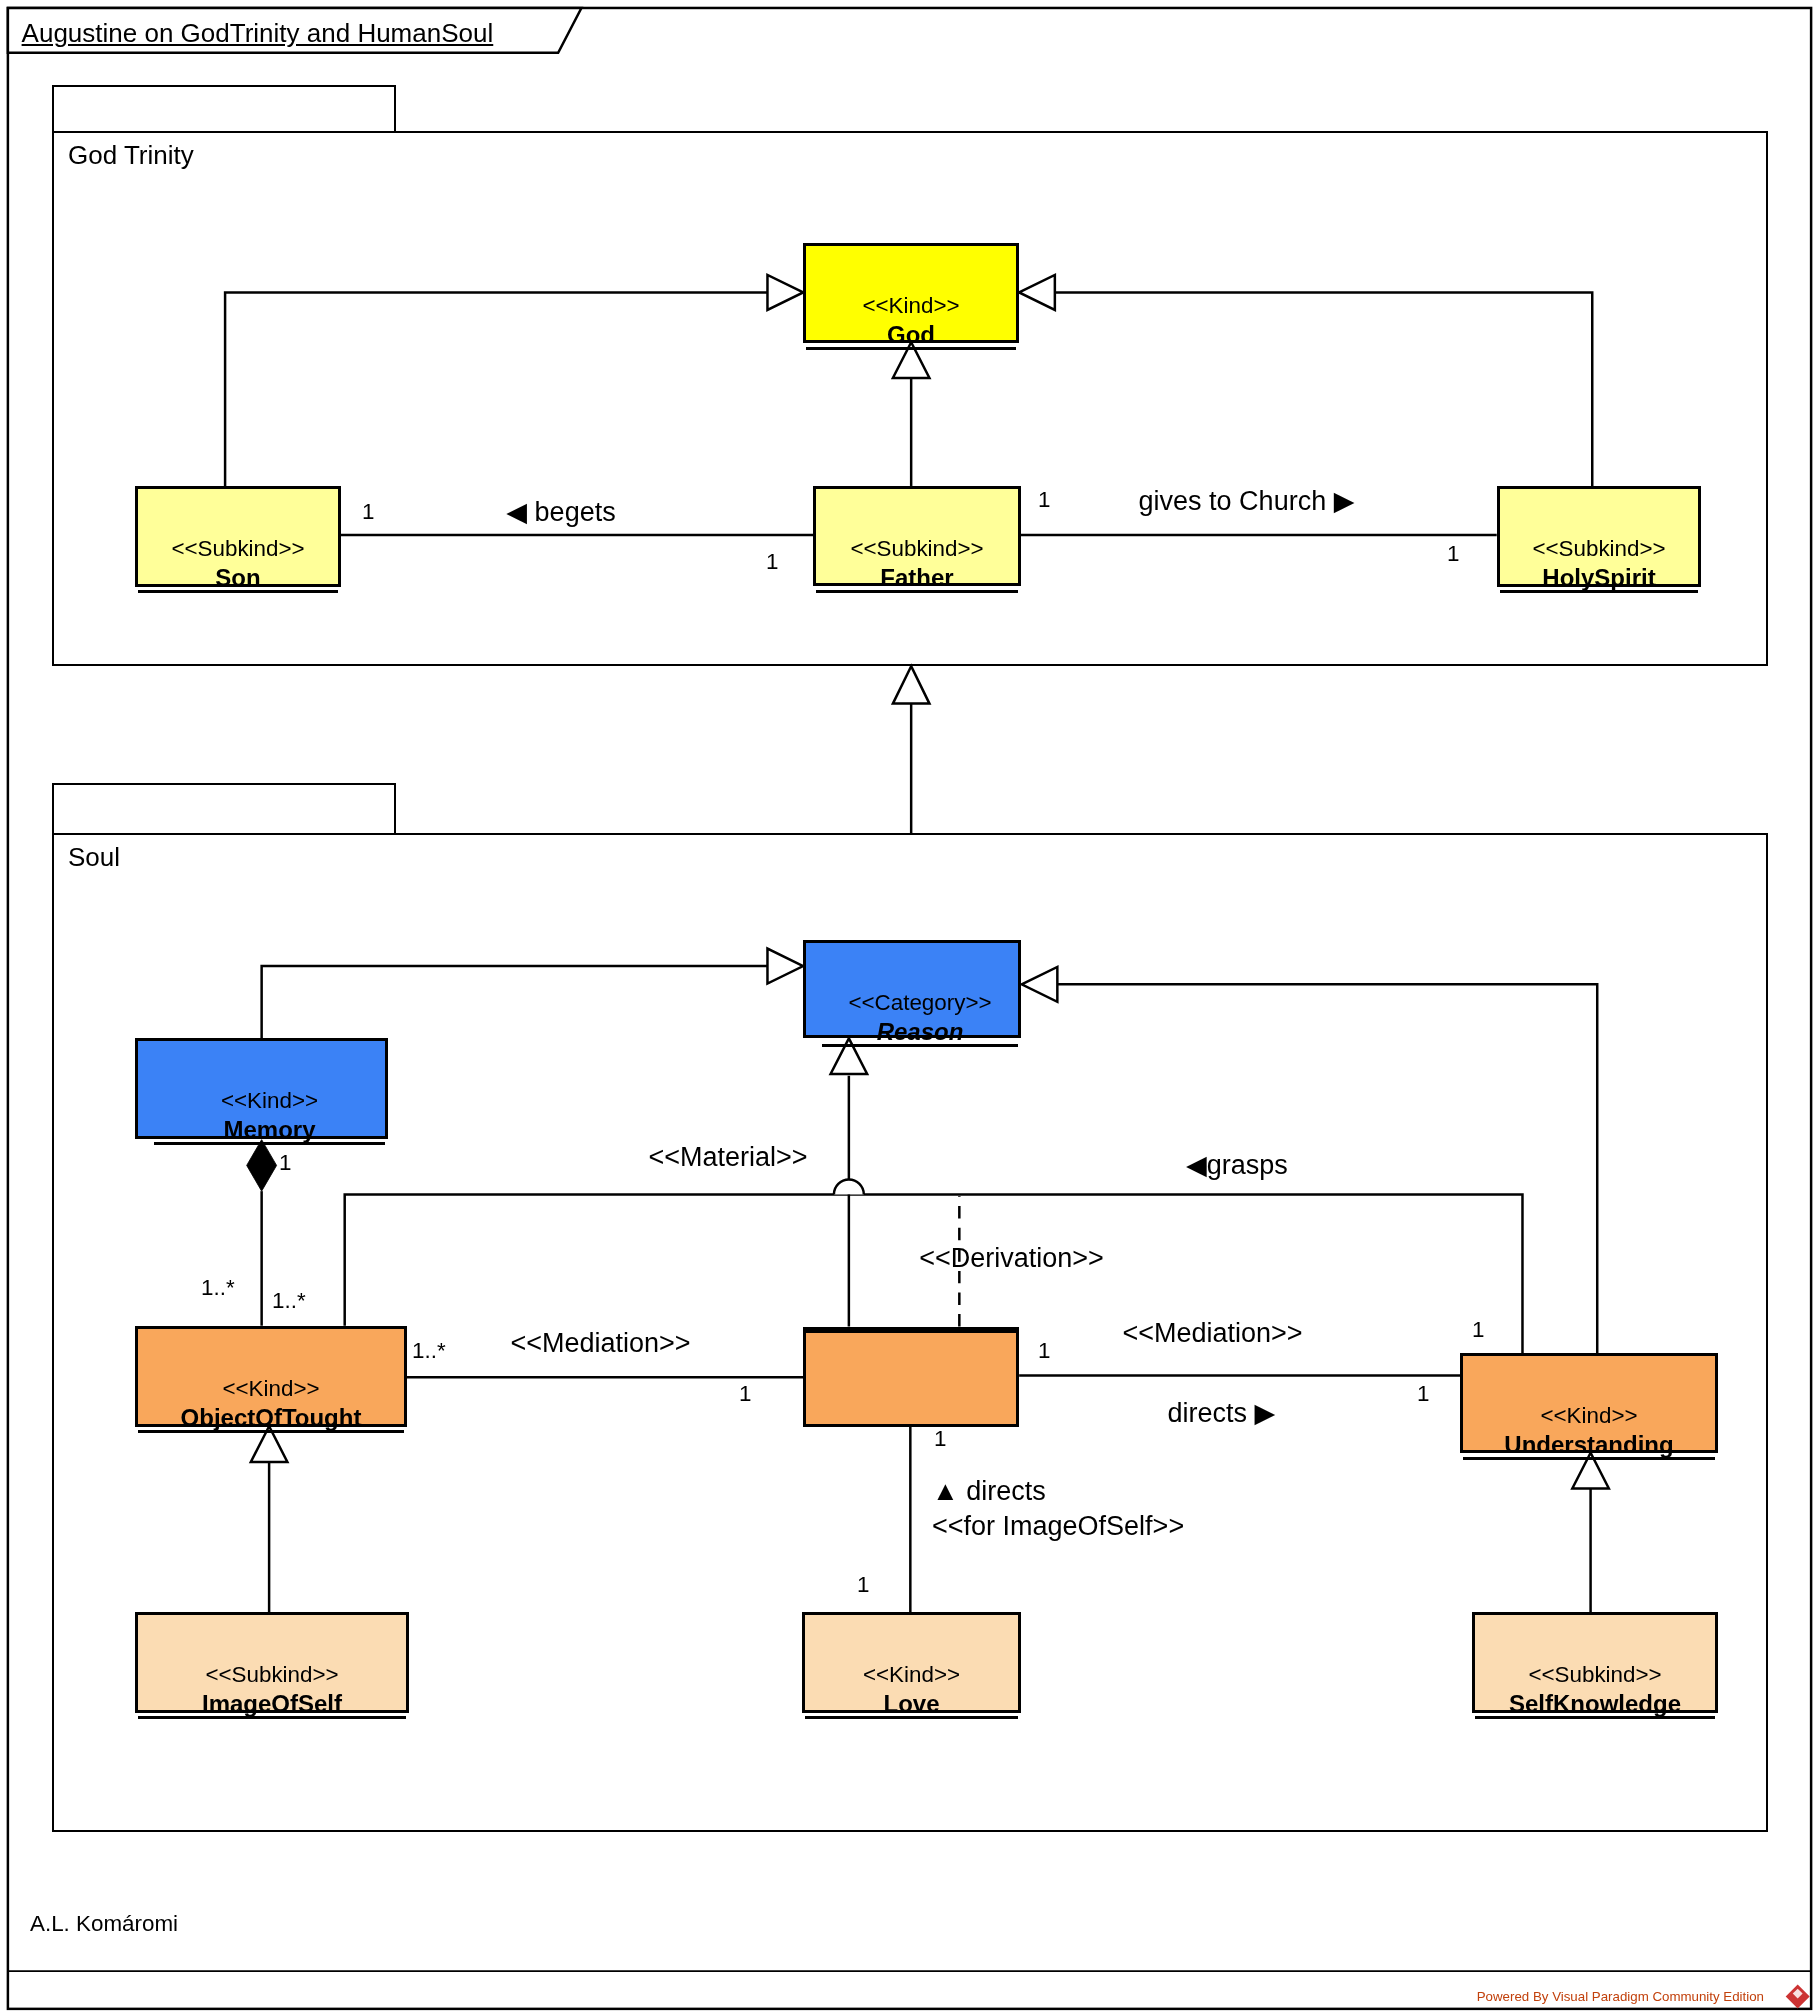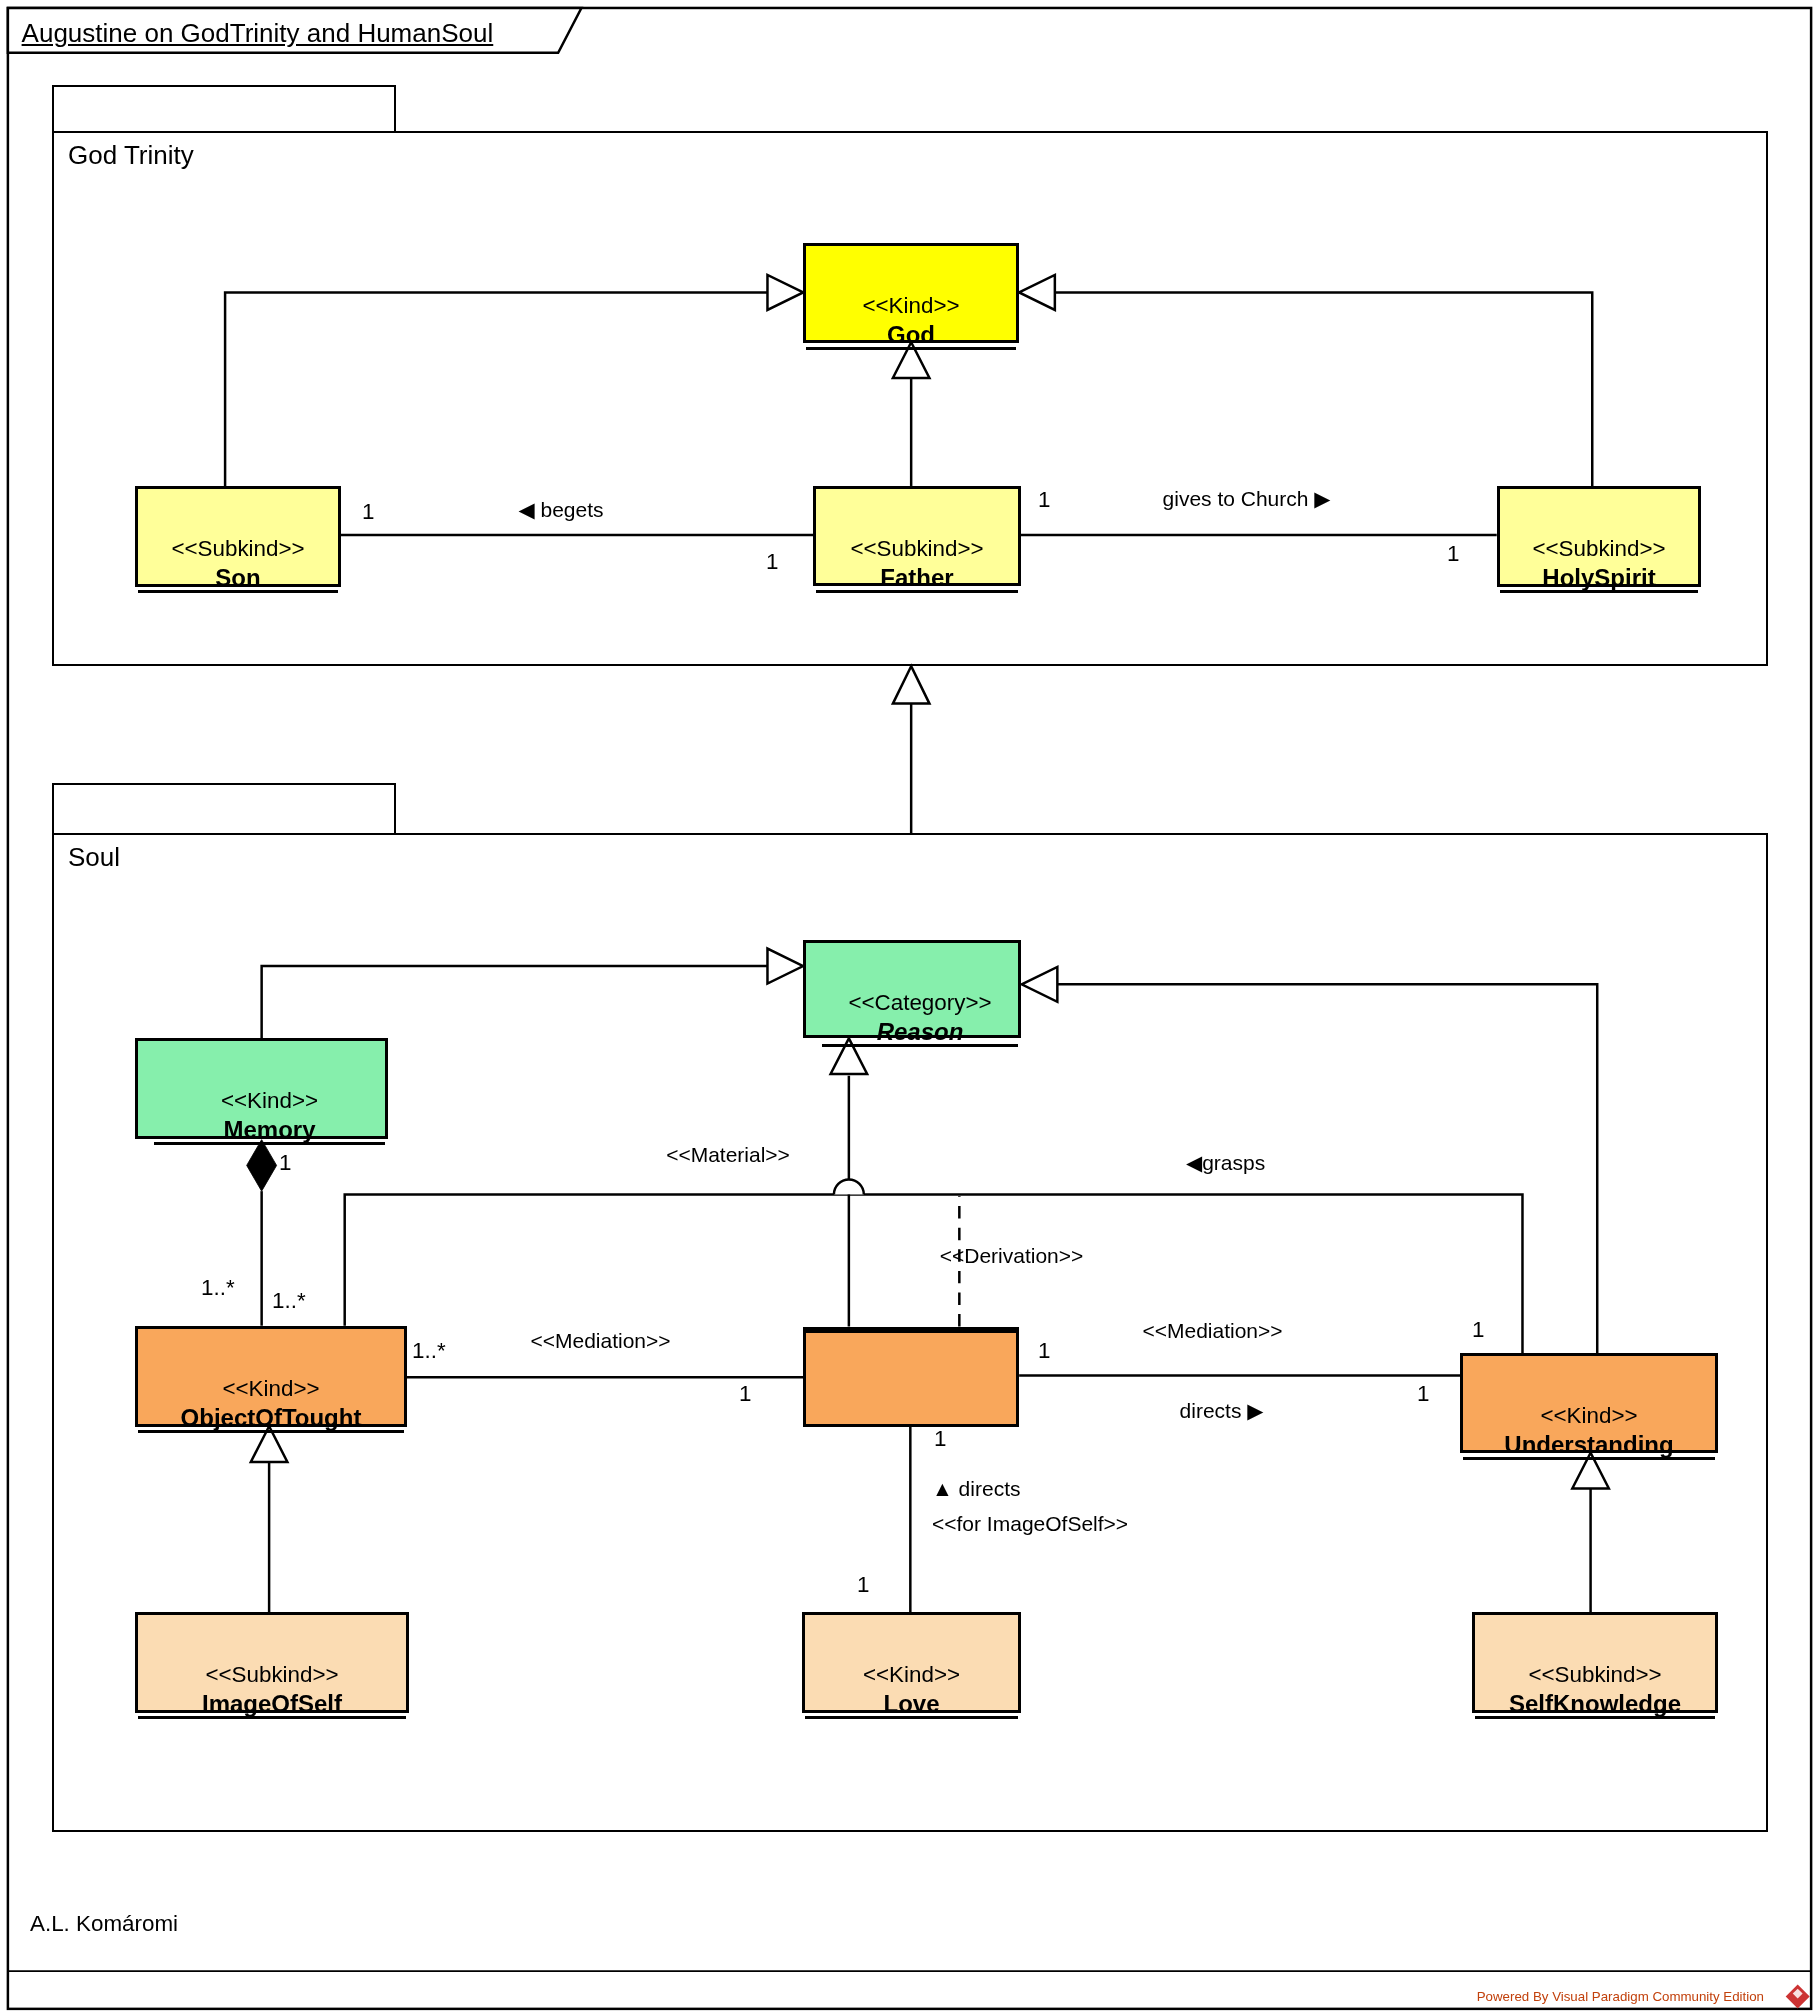--- a/index.html
+++ b/index.html
@@ -41,27 +41,27 @@
     flex:1; display:flex; flex-direction:column;
     align-items:center; justify-content:center; gap:4.2px;
   }
   .stereo { font-size:22.4px; line-height:1.05;margin-top:48px; }
   .cname  { font-size:24px; font-weight:bold; line-height:1.05; }
   .cname.italic { font-style:italic; }
   .cls-strip { height:18.3px; border-top:3.3px solid #000; }
 
   .fill-kind     { background:#FFFF00; }
   .fill-subkind  { background:#FFFF99; }
-  .fill-white    { background:#86efac;padding-left:16px; }
+  .fill-white    { background:#3b82f6;padding-left:16px; }
   .fill-orange   { background:#F9A75B; }
   .fill-peach    { background:#FBDCB3; }
 
   
   .lbl {
-    position:absolute; font-size:21px; white-space:nowrap; line-height:1.1;
+    position:absolute; font-size:27px; white-space:nowrap; line-height:1.1;
   }
   .lbl.center { text-align:center; }
   .mult { position:absolute; font-size:22.4px; white-space:nowrap; line-height:1.1; }
 
   .signature { position:absolute; left:30px; top:1911px; font-size:22.4px; }
 
   .watermark {
     position:absolute; right:55px; top:1989px;
     font-size:13.3px; color:#c2410c; white-space:nowrap;
   }

